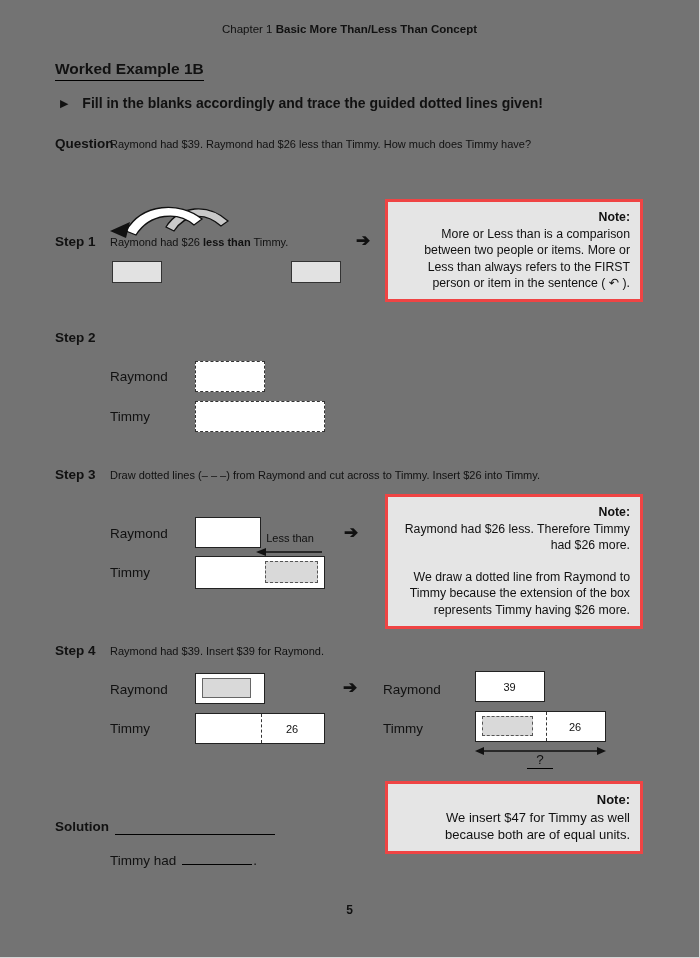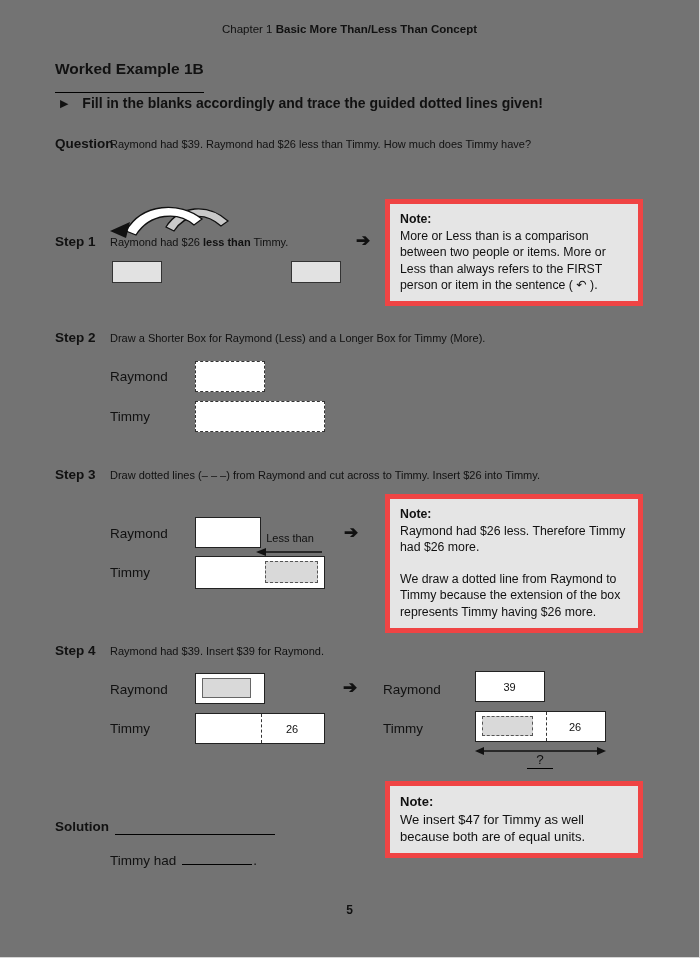--- a/index.html
+++ b/index.html
@@ -5,31 +5,31 @@
   * { margin:0; padding:0; box-sizing:border-box; }
   html,body { background:#ffffff; }
   body { font-family:"Liberation Sans", sans-serif; color:#111; }
   .page { position:relative; width:700px; height:958px; background:#737373;
           border-right:1px solid #d6d6d6; border-bottom:1px solid #d6d6d6; overflow:hidden; }
   .abs { position:absolute; }
   .b { font-weight:bold; }
 
   .header-line { position:absolute; top:23px; left:0; right:0; text-align:center; font-size:11.5px; }
   .title-text { position:absolute; left:55px; top:60px; font-size:15.5px; font-weight:bold;
-                border-bottom:1.8px solid #000; padding-bottom:14px; }
+                border-bottom:1.8px solid #000; padding-bottom:2px; }
   .instruction-row { position:absolute; left:60px; top:95px; font-size:14px; }
   .bullet { font-size:11px; margin-right:10px; position:relative; top:-1px; }
 
   .side-label { position:absolute; left:55px; font-weight:bold; font-size:13.5px; }
   .body-text  { position:absolute; left:110px; font-size:11px; line-height:1.5; }
   .name-label { position:absolute; font-size:13.5px; }
   .big-arrow  { position:absolute; font-size:17px; font-weight:bold; }
 
-  .note-box { position:absolute; background:#e5e5e5; border:5px solid #ef4444;
-              padding:7px 10px; font-size:12.3px; line-height:1.35; }
+  .note-box { position:absolute; background:#e5e5e5; border:3px solid #ef4444;
+              padding:7px 10px; font-size:12.3px; line-height:1.35;text-align:right; }
   .note-box .gap { height:15px; }
 
   .gray-blank { position:absolute; width:50px; height:22px; background:#e2e2e2; border:1px solid #333; }
   .dashed-box { position:absolute; border:1.5px dashed #333; background:#fff; }
   .solid-box  { position:absolute; border:1.5px solid #222; background:#fff; }
   .inner-gray { position:absolute; background:#d9d9d9; border:1px solid #666; }
   .inner-gray.dashed { border:1px dashed #555; }
   .vdash { position:absolute; top:0; bottom:0; width:0; border-left:1.5px dashed #333; }
   .box-num { position:absolute; top:50%; transform:translateY(-50%); text-align:center; font-size:11px; }
 
@@ -77,21 +77,20 @@
 
   <div class="note-box" style="left:385px; top:199px; width:258px; min-height:96px">
     <div class="b">Note:</div>
     <div>More or Less than is a comparison between two people or items. More or Less than always refers to the FIRST person or item in the sentence ( ↶ ).</div>
   </div>
 
   <div class="gray-blank" style="left:112px; top:261px"></div>
   <div class="gray-blank" style="left:291px; top:261px"></div>
 
   <div class="side-label" style="top:330px">Step 2</div>
-  <div class="body-text" style="top:330px; width:530px">Draw a Shorter Box for Raymond (Less) and a Longer Box for Timmy (More).</div>
   <div class="name-label" style="left:110px; top:369px">Raymond</div>
   <div class="dashed-box" style="left:195px; top:361px; width:70px; height:31px"></div>
   <div class="name-label" style="left:110px; top:409px">Timmy</div>
   <div class="dashed-box" style="left:195px; top:401px; width:130px; height:31px"></div>
 
   <div class="side-label" style="top:467px">Step 3</div>
   <div class="body-text" style="top:467px; width:525px">Draw dotted lines (– – –) from Raymond and cut across to Timmy. Insert $26 into Timmy.</div>
 
   <div class="name-label" style="left:110px; top:526px">Raymond</div>
   <div class="solid-box" style="left:195px; top:517px; width:66px; height:31px"></div>

